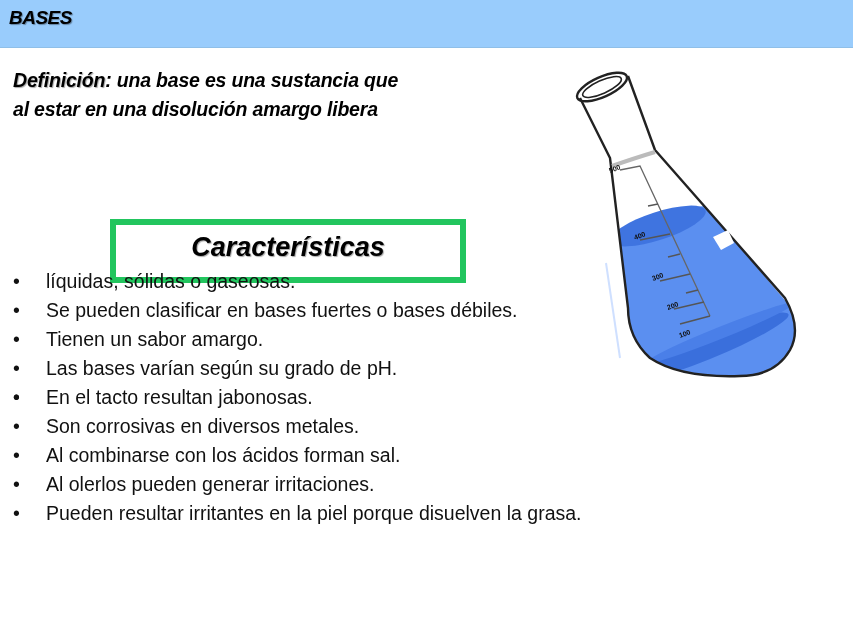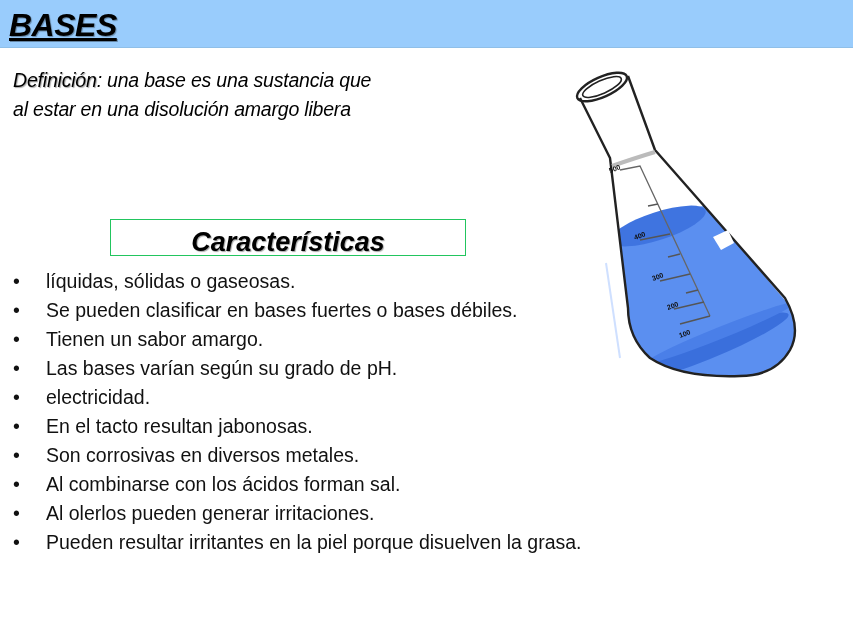--- a/index.html
+++ b/index.html
@@ -9,35 +9,34 @@
     font-family: "Liberation Sans", "DejaVu Sans", sans-serif;
     color: #000;
   }
   .header {
     position: absolute; left: 0; top: 0; width: 853px; height: 47px;
     background: #99ccfc;
     border-bottom: 1px solid #8fbfe8;
   }
   .header-title {
     position: absolute; left: 9px; top: 7px;
-    font-size: 32px; font-weight: bold; font-style: italic;
+    font-size: 19px; font-weight: bold; font-style: italic;
     letter-spacing: -0.5px;
     text-shadow: 1px 1px 1px rgba(0,0,0,0.35);
-    text-decoration: underline;
   }
   .definition {
     position: absolute; left: 13px; top: 66px; width: 420px;
-    font-size: 19.5px; font-weight: normal; font-style: italic;
+    font-size: 19.5px; font-weight: bold; font-style: italic;
     line-height: 29px; letter-spacing: -0.2px;
   }
   .def-term { text-shadow: 1px 1px 1px rgba(0,0,0,0.35); }
   .def-term-strong { text-shadow: 1px 1px 1px rgba(0,0,0,0.35); font-style: normal; }
   .char-box {
-    position: absolute; left: 110px; top: 219px; width: 356px; height: 37px;
-    border: 1px solid #22c55e;
+    position: absolute; left: 110px; top: 219px; width: 356px; height: 64px;
+    border: 6px solid #22c55e;
     box-sizing: border-box;
     text-align: center;
   }
   .char-title {
     display: inline-block; margin-top: 7px;
     font-size: 27px; font-weight: bold; font-style: italic;
     text-shadow: 1px 1px 1px rgba(0,0,0,0.35);
   }
   .bullets {
     position: absolute; left: 0; top: 267px; width: 680px;
@@ -81,21 +80,20 @@
   <li>
       <span class="dot">•</span>
       <div>Tienen un sabor amargo.</div>
     </li>
   <li>
       <span class="dot">•</span>
       <div>Las bases varían según su grado de pH.</div>
     </li>
   <li>
       <span class="dot">•</span>
-      <div>electricidad.</div>
     </li>
   <li>
       <span class="dot">•</span>
       <div>En el tacto resultan jabonosas.</div>
     </li>
   <li>
       <span class="dot">•</span>
       <div>Son corrosivas en diversos metales.</div>
     </li>
   <li>

